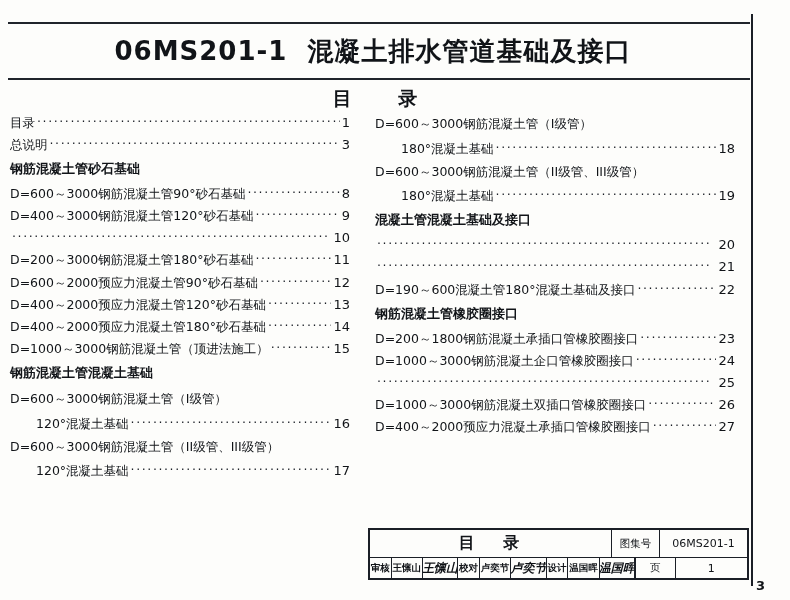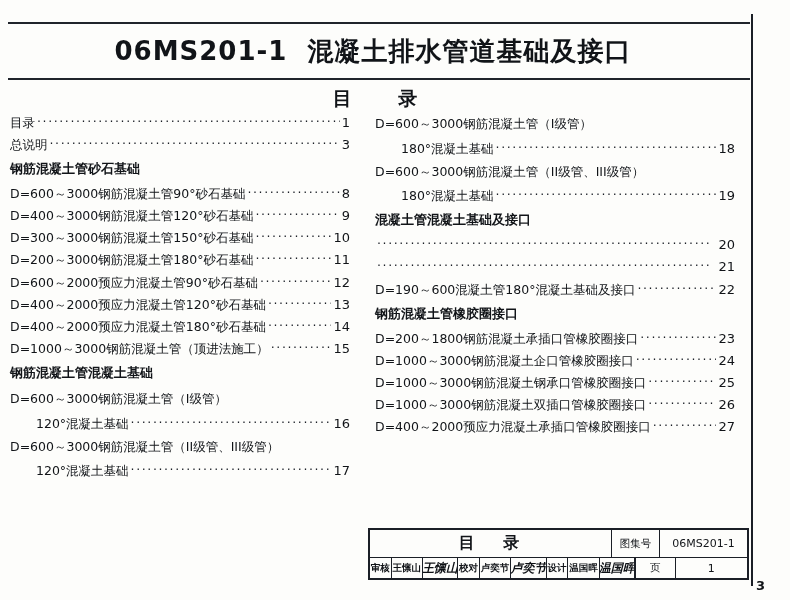--- a/index.html
+++ b/index.html
@@ -150,21 +150,20 @@
         <span class="txt">D=600～3000钢筋混凝土管90°砂石基础</span>
         <span class="dots">····························································</span>
         <span class="pg">8</span>
       </div>
       <div class="row">
         <span class="txt">D=400～3000钢筋混凝土管120°砂石基础</span>
         <span class="dots">····························································</span>
         <span class="pg">9</span>
       </div>
       <div class="row">
-        <span class="txt">D=300～3000钢筋混凝土管150°砂石基础</span>
         <span class="dots">····························································</span>
         <span class="pg">10</span>
       </div>
       <div class="row">
         <span class="txt">D=200～3000钢筋混凝土管180°砂石基础</span>
         <span class="dots">····························································</span>
         <span class="pg">11</span>
       </div>
       <div class="row">
         <span class="txt">D=600～2000预应力混凝土管90°砂石基础</span>
@@ -232,21 +231,20 @@
         <span class="txt">D=200～1800钢筋混凝土承插口管橡胶圈接口</span>
         <span class="dots">····························································</span>
         <span class="pg">23</span>
       </div>
       <div class="row">
         <span class="txt">D=1000～3000钢筋混凝土企口管橡胶圈接口</span>
         <span class="dots">····························································</span>
         <span class="pg">24</span>
       </div>
       <div class="row">
-        <span class="txt">D=1000～3000钢筋混凝土钢承口管橡胶圈接口</span>
         <span class="dots">····························································</span>
         <span class="pg">25</span>
       </div>
       <div class="row">
         <span class="txt">D=1000～3000钢筋混凝土双插口管橡胶圈接口</span>
         <span class="dots">····························································</span>
         <span class="pg">26</span>
       </div>
       <div class="row">
         <span class="txt">D=400～2000预应力混凝土承插口管橡胶圈接口</span>

